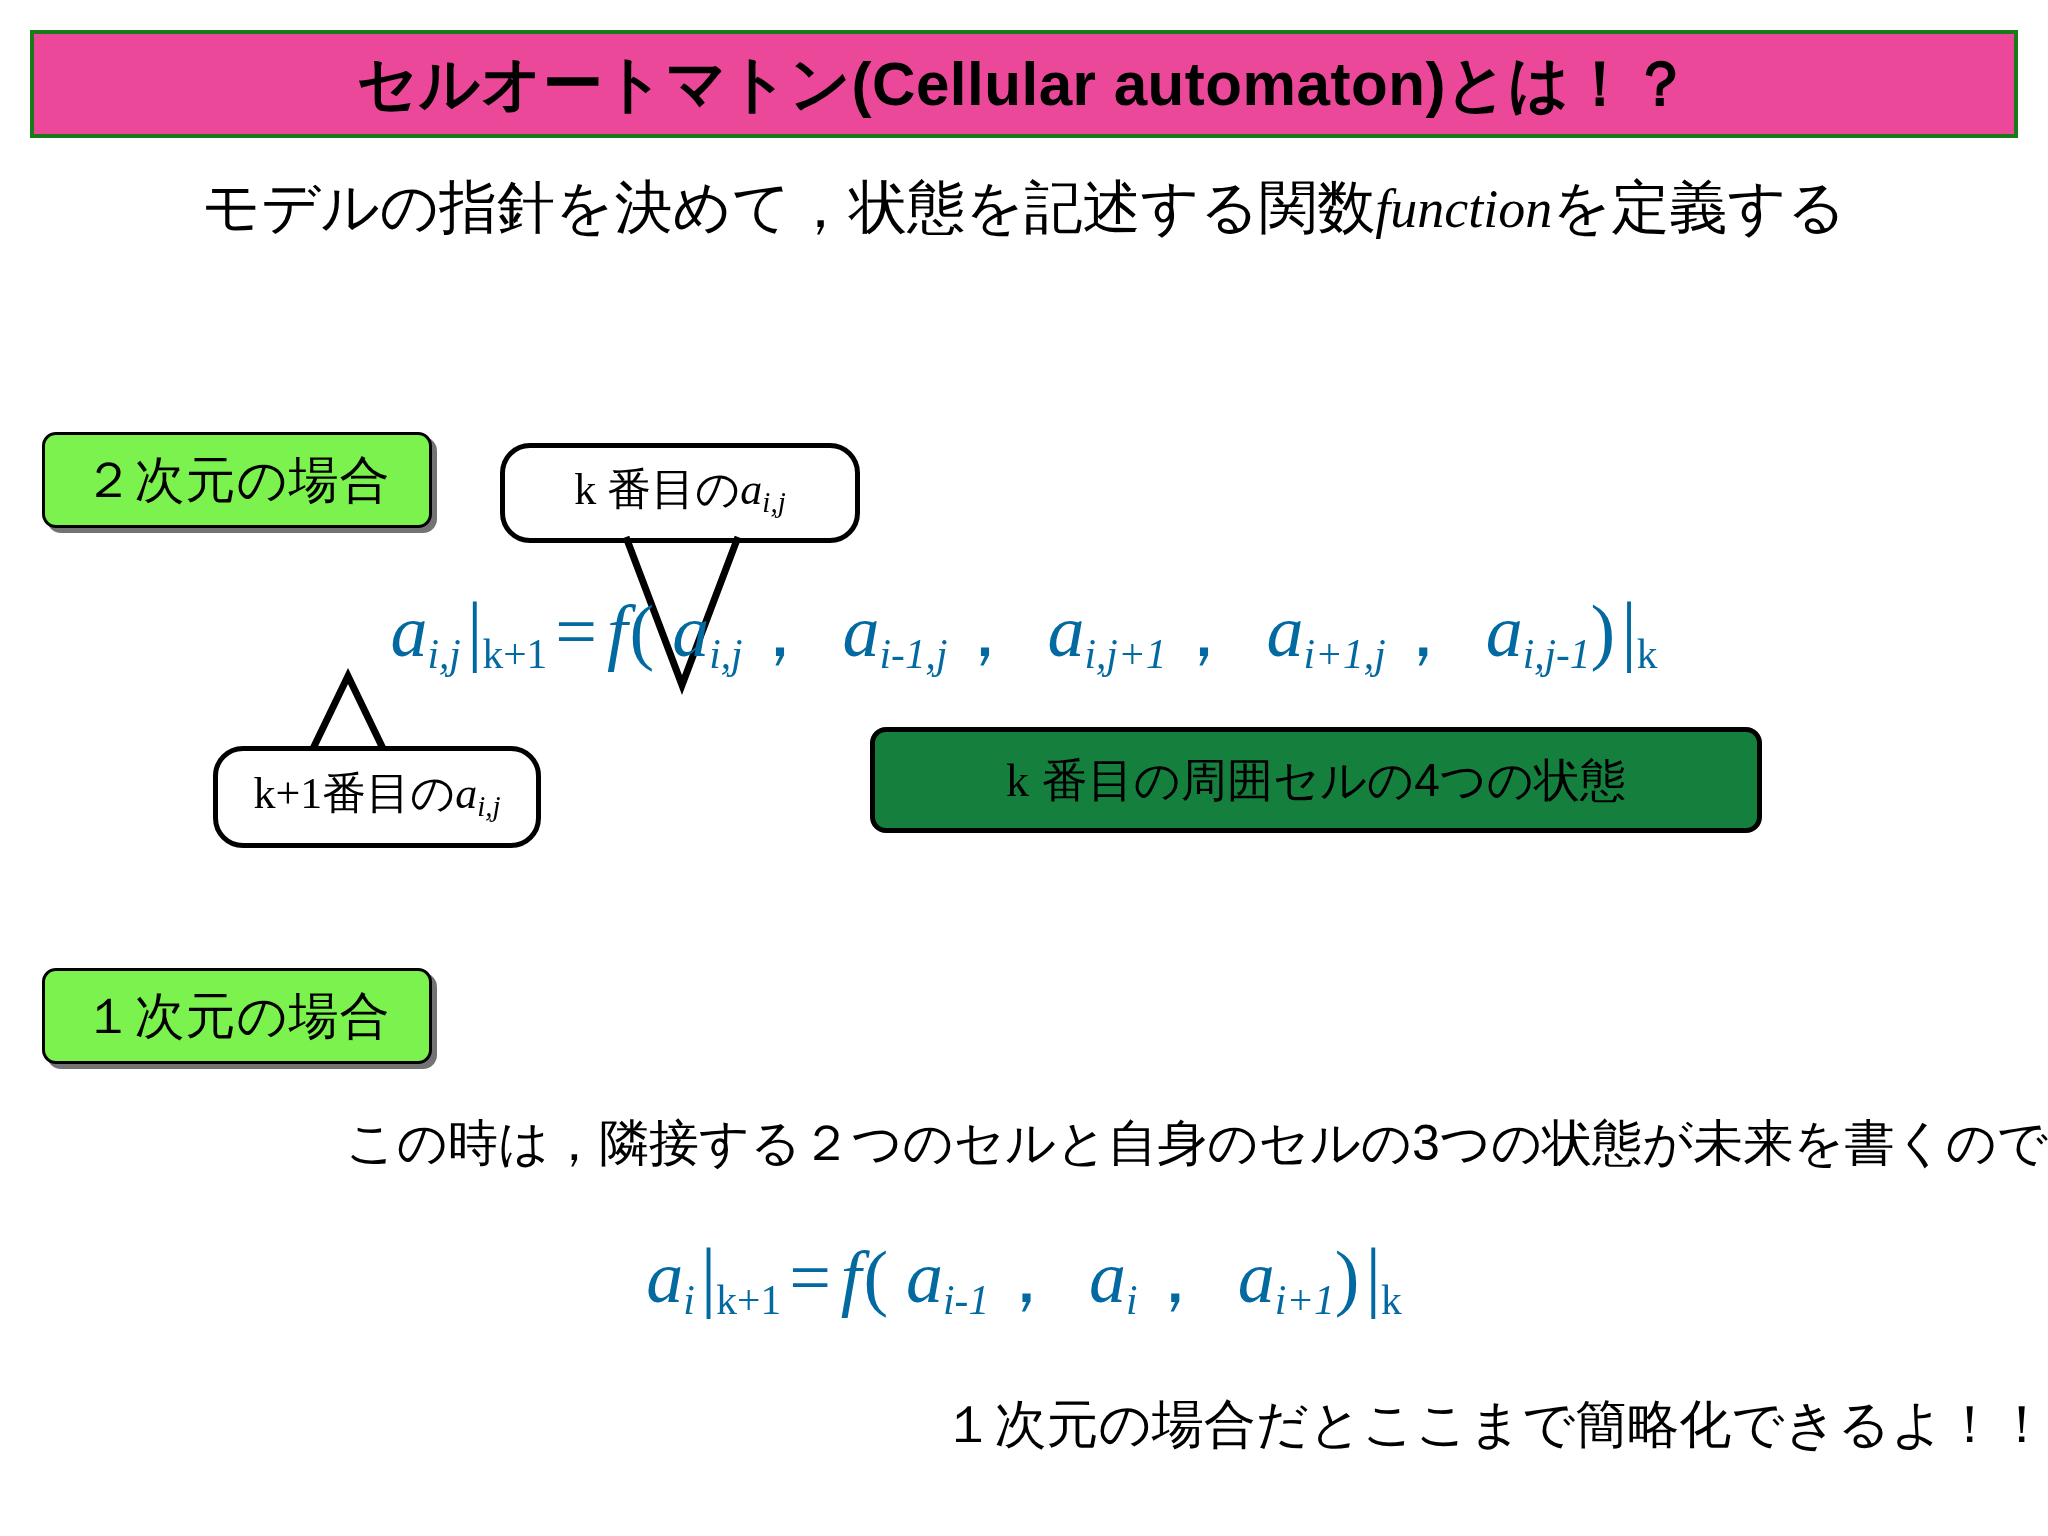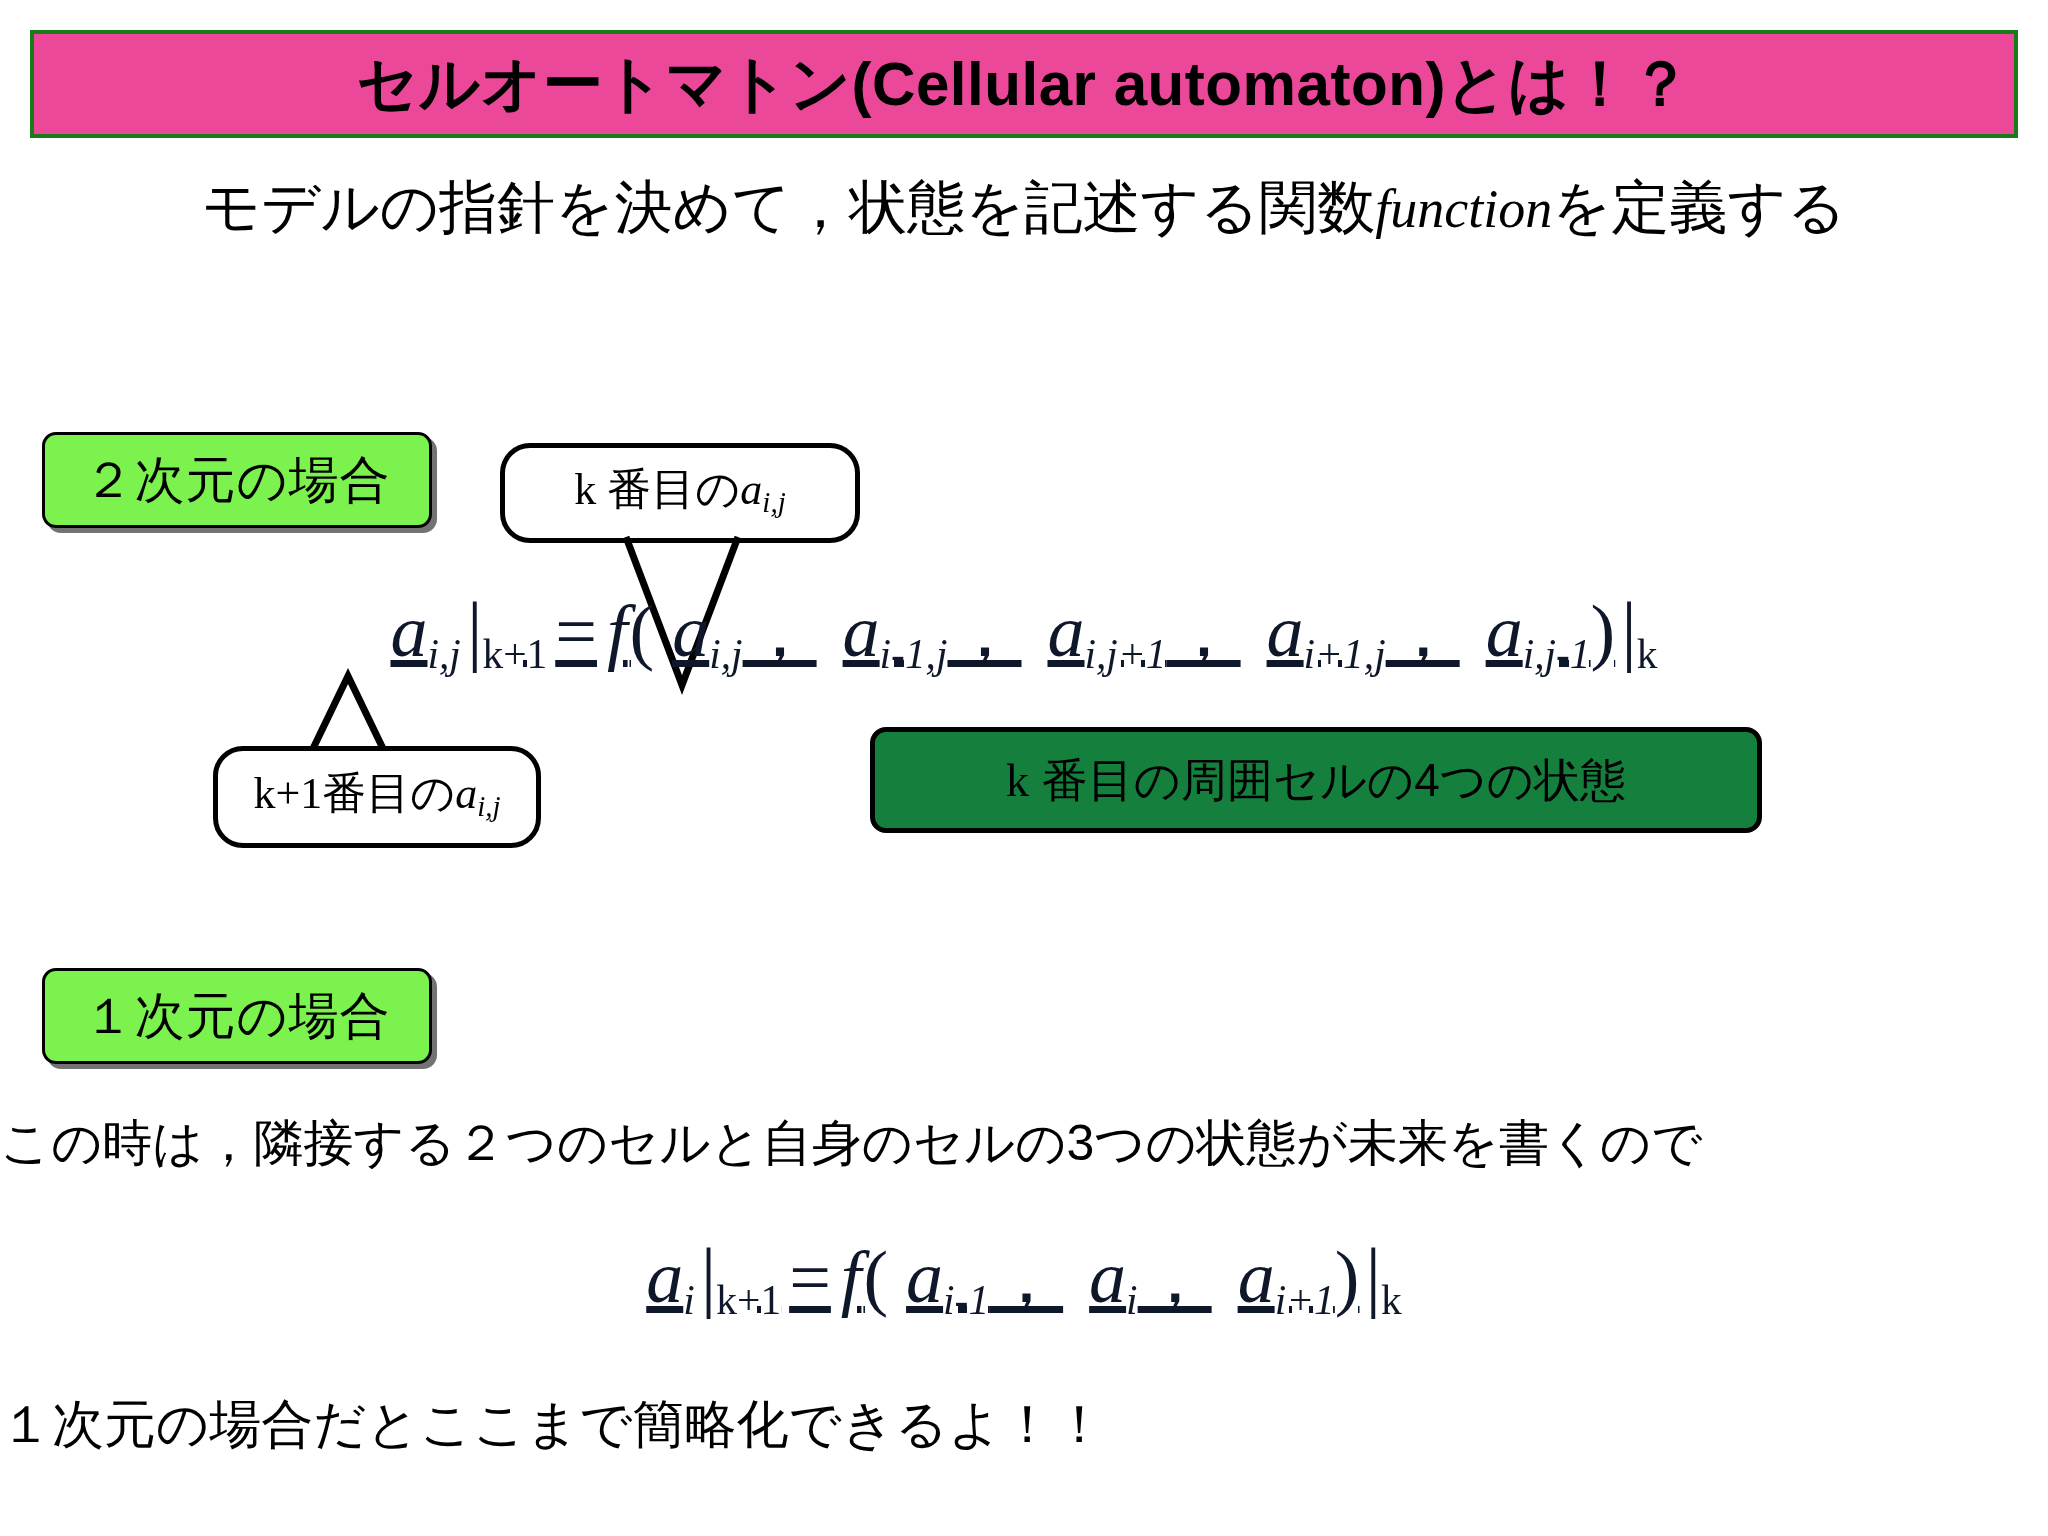--- a/index.html
+++ b/index.html
@@ -139,22 +139,21 @@
   }
   #tail-top    { left: 620px; top: 535px; width: 130px; height: 160px; }
   #tail-bottom { left: 290px; top: 672px; width: 120px; height: 120px; }
 
   
   .formula {
     position: absolute;
     font-family: "Liberation Serif", serif;
     white-space: nowrap;
     line-height: 1;
-    color: #0f172a;
-    text-decoration: underline;
+    color: #0369a1;
   }
   #formula-2d {
     left: 0;
     top: 592px;
     width: 2048px;
     text-align: center;
     font-size: 74px;
   }
   #formula-1d {
     left: 0;
@@ -199,21 +198,21 @@
   .fml-paren {
     font-style: normal;
   }
   .fml-gap { display: inline-block; width: 18px; }
 
   
   .body-line {
     position: absolute;
     left: 0;
     width: 2048px;
-    text-align: left;
+    text-align: right;
     white-space: nowrap;
     line-height: 1;
     font-family: "Liberation Sans", sans-serif;
   }
   #line-1d-desc { top: 1118px; font-size: 50px; }
   #line-1d-note { top: 1398px; font-size: 52px; }
 </style>
 </head>
 <body>
 

